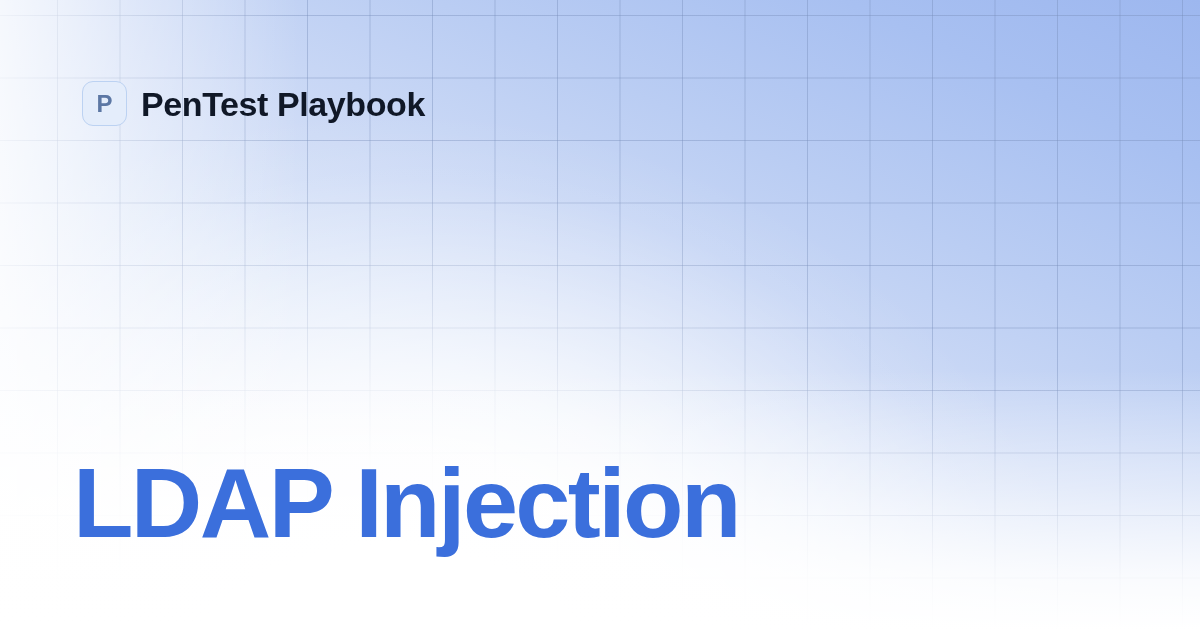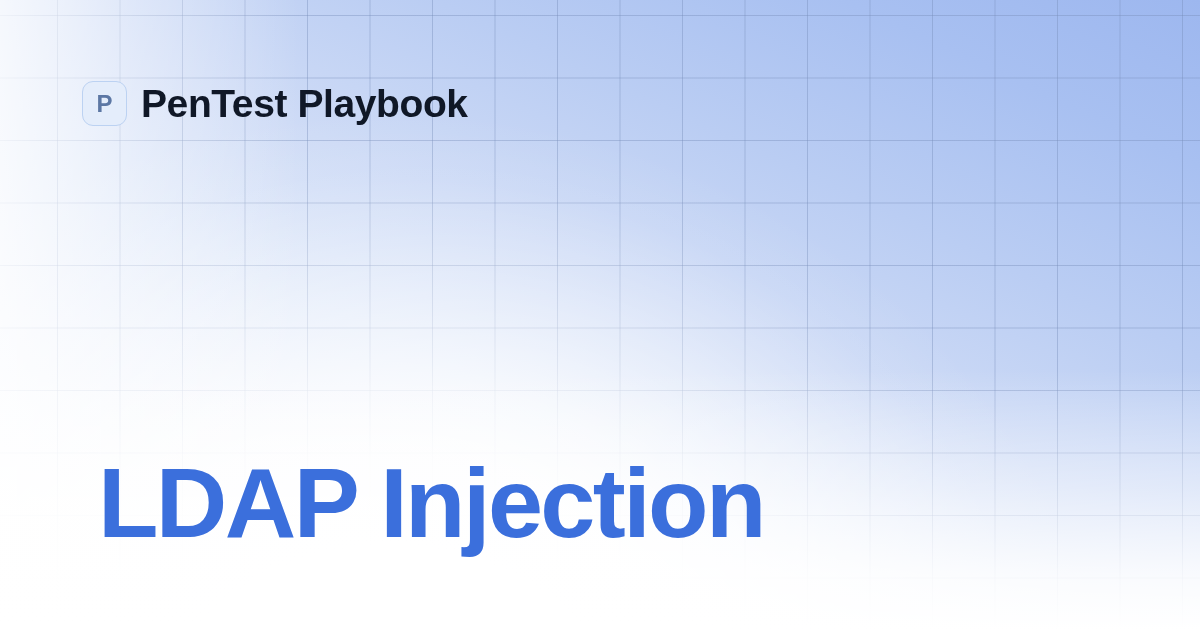--- a/index.html
+++ b/index.html
@@ -127,32 +127,32 @@
     font-size: 24px;
     font-weight: 700;
     line-height: 1;
     color: #5c77a4;
     letter-spacing: 0px;
     transform: translateY(-0.5px);
   }
 
   .brand-name {
     font-family: "Liberation Sans", sans-serif;
-    font-size: 39px;
+    font-size: 34px;
     font-weight: 700;
     line-height: 1;
     color: #101827;
     letter-spacing: -0.4px;
     white-space: nowrap;
   }
 
   
   .headline {
     position: absolute;
-    left: 98px;
+    left: 73px;
     bottom: 74px;
     max-width: 1030px;
   }
 
   .headline-text {
     font-family: "Liberation Sans", sans-serif;
     font-size: 99px;
     font-weight: 700;
     line-height: 1.06;
     color: #3b6fdc;

